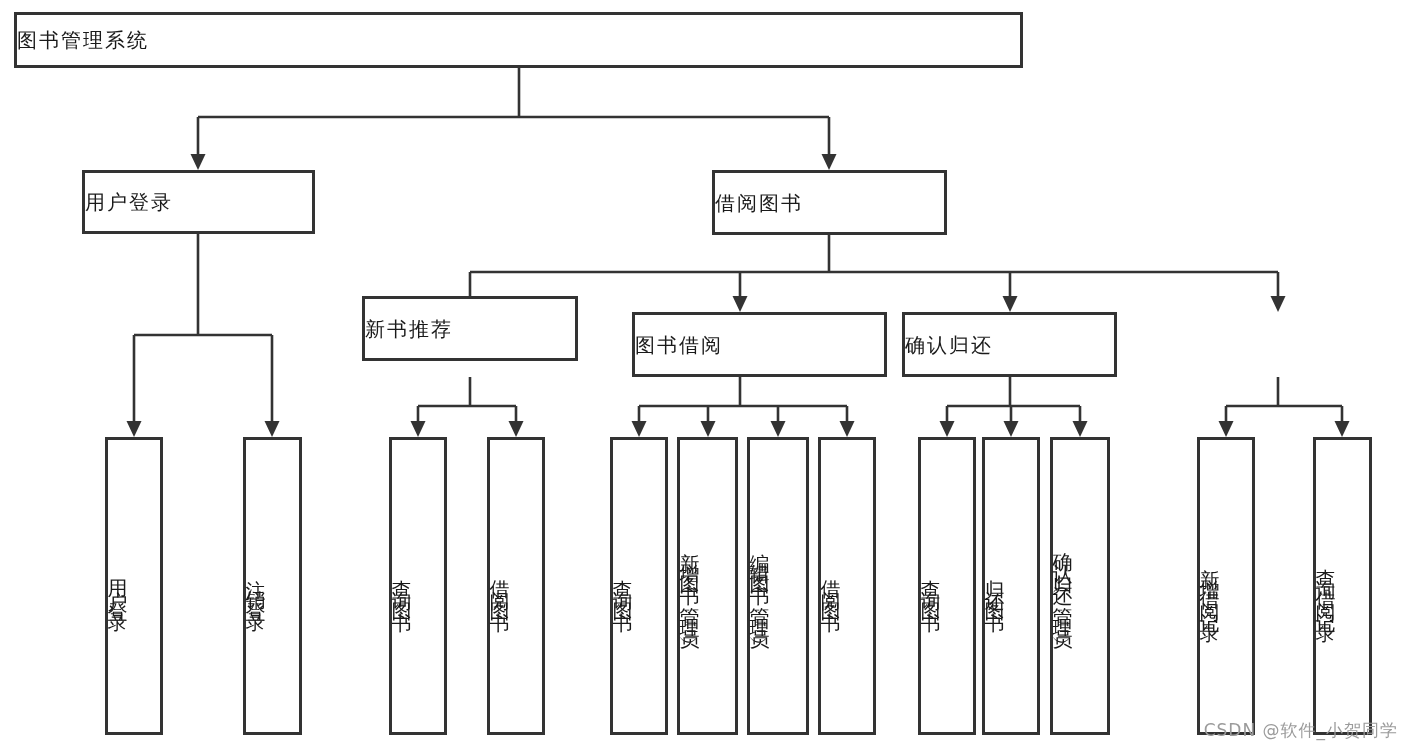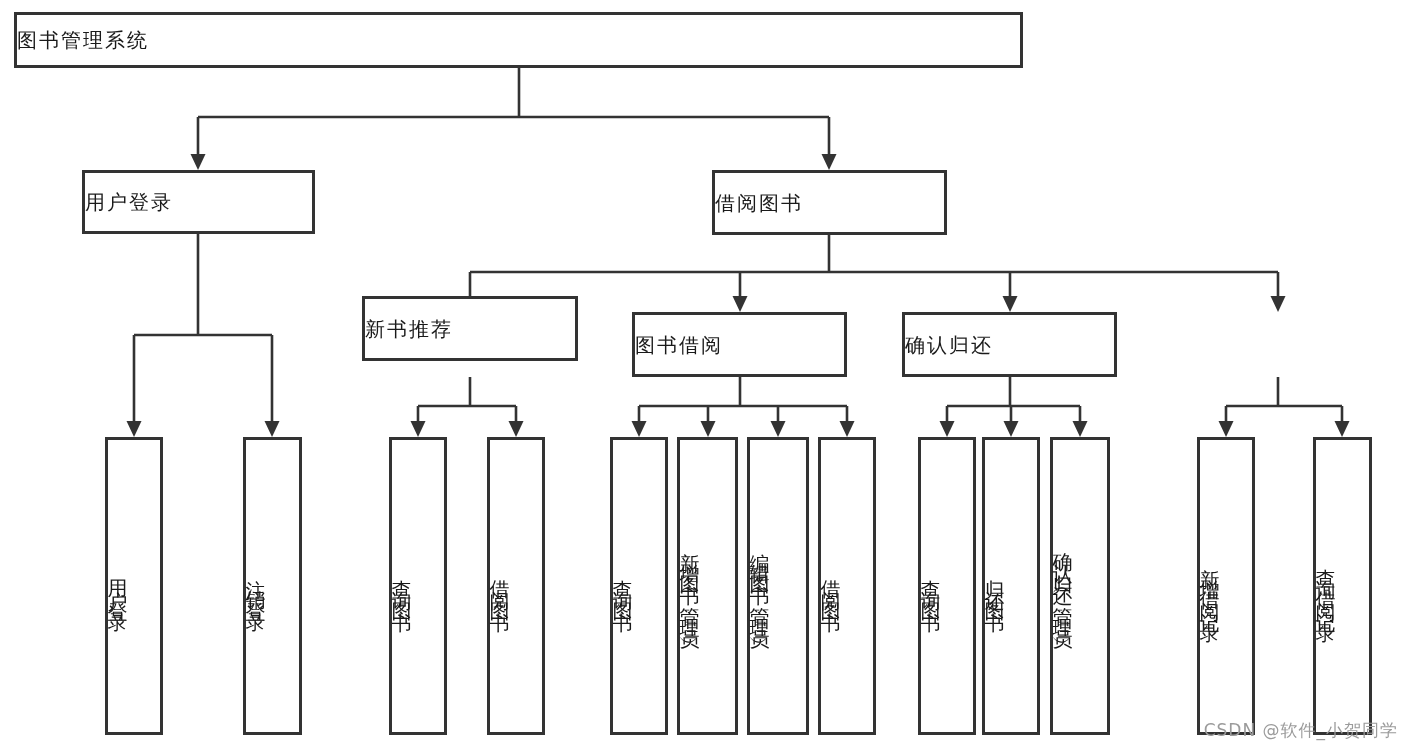--- a/index.html
+++ b/index.html
@@ -123,21 +123,21 @@
   <div class="node" style="left:82px;top:170px;width:233px;height:64px">
     <span class="lbl">用户登录</span>
   </div>
   <div class="node" style="left:712px;top:170px;width:235px;height:65px">
     <span class="lbl">借阅图书</span>
   </div>
 
   <div class="node" style="left:362px;top:296px;width:216px;height:65px">
     <span class="lbl">新书推荐</span>
   </div>
-  <div class="node" style="left:632px;top:312px;width:215px;height:65px">
+  <div class="node" style="left:632px;top:312px;width:255px;height:65px">
     <span class="lbl">图书借阅</span>
   </div>
   <div class="node" style="left:902px;top:312px;width:215px;height:65px">
     <span class="lbl">确认归还</span>
   </div>
 
   <div class="node v" style="left:105px;top:437px;width:58px;height:298px">
     <span class="lbl">用户登录</span>
   </div>
   <div class="node v" style="left:243px;top:437px;width:59px;height:298px">

